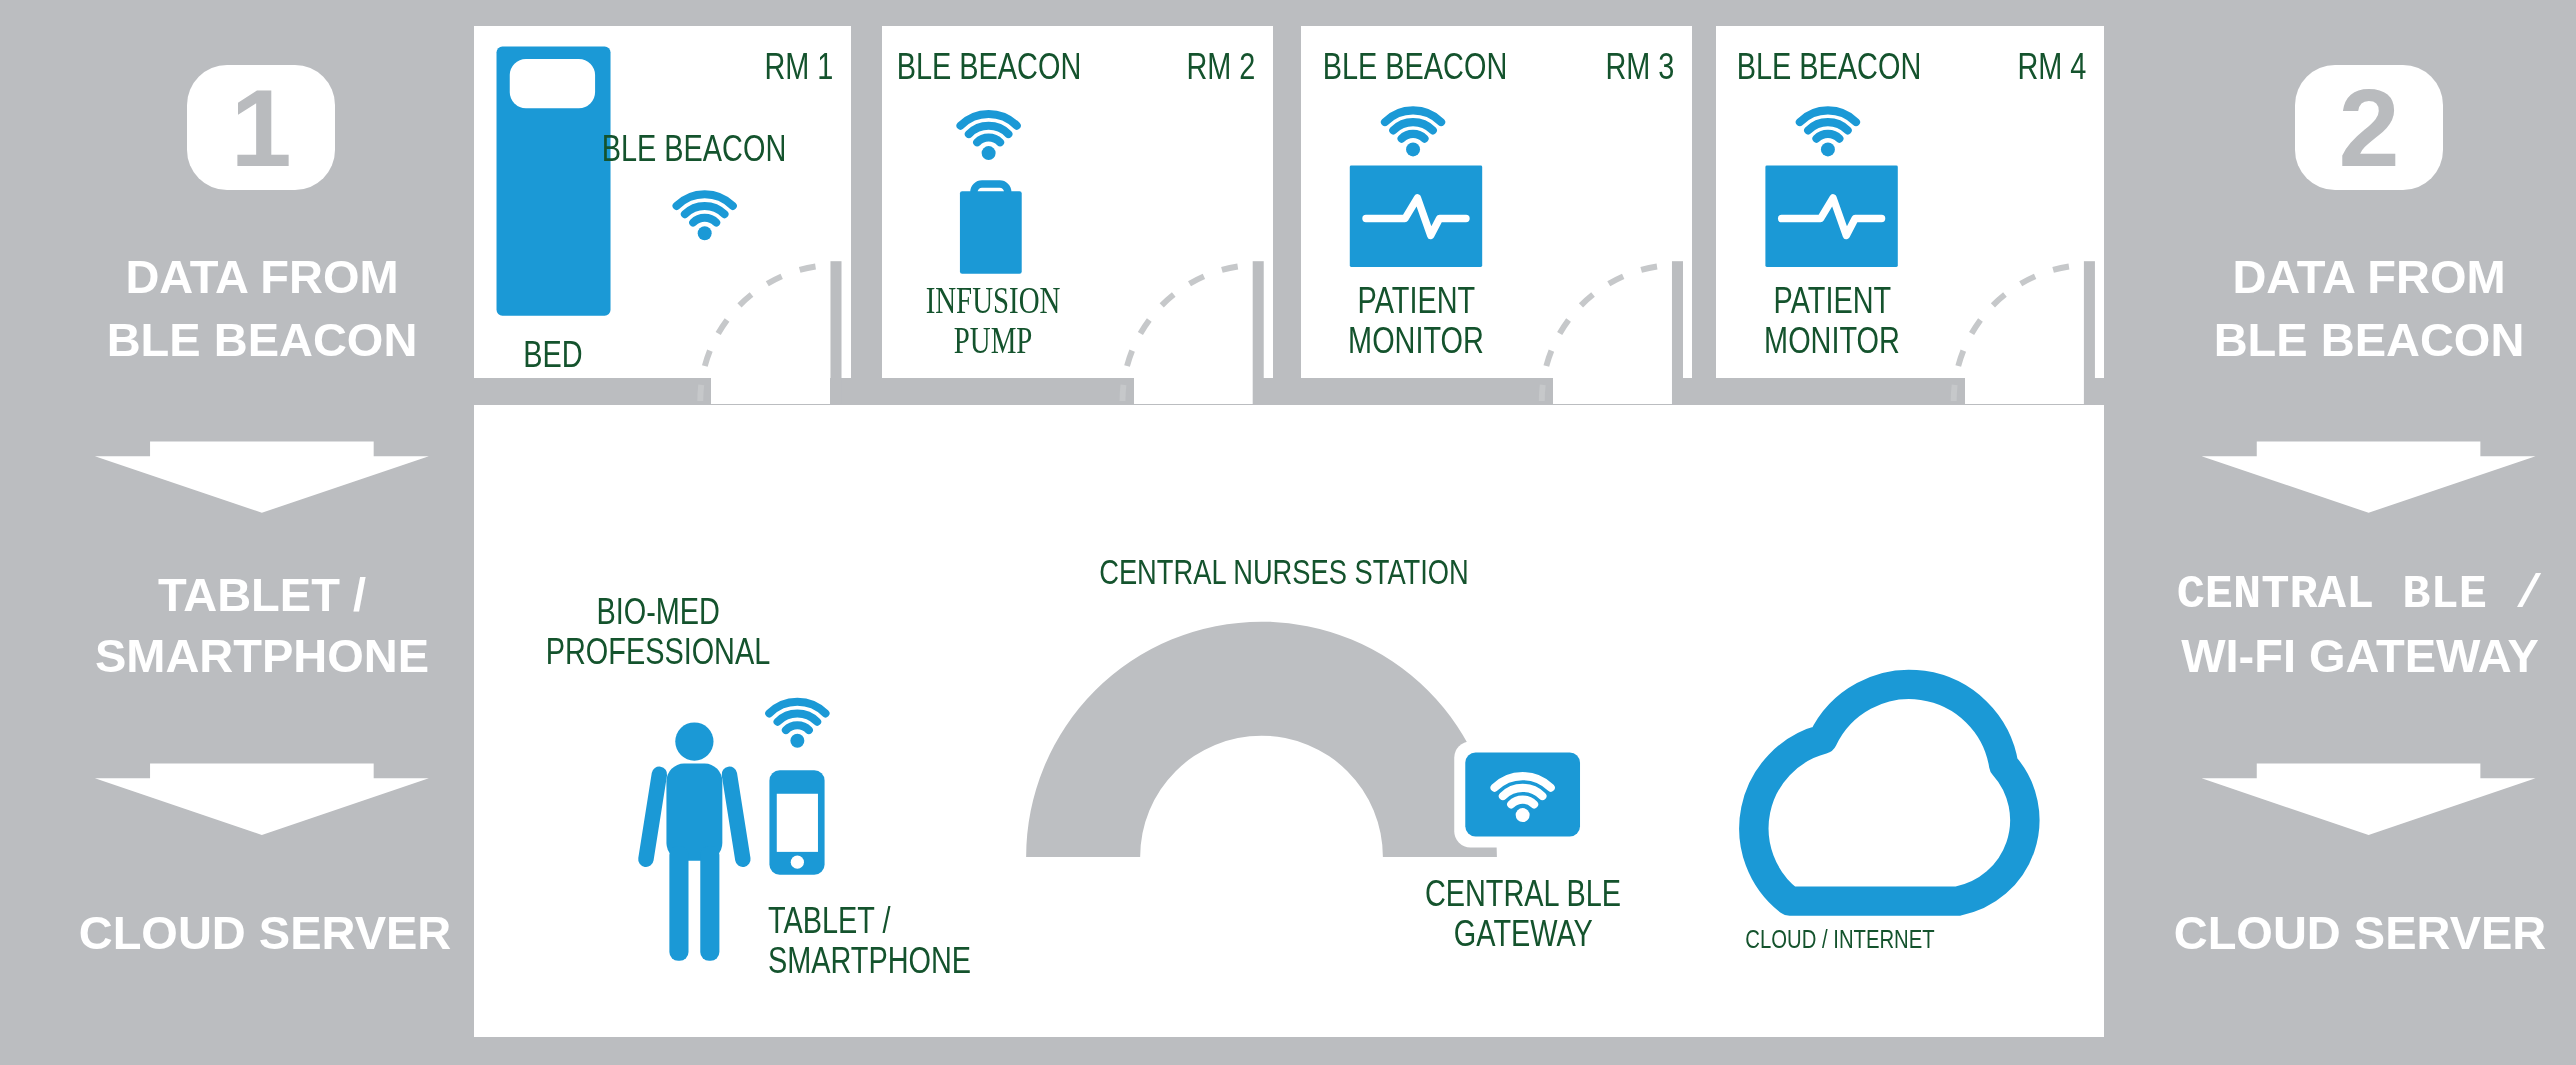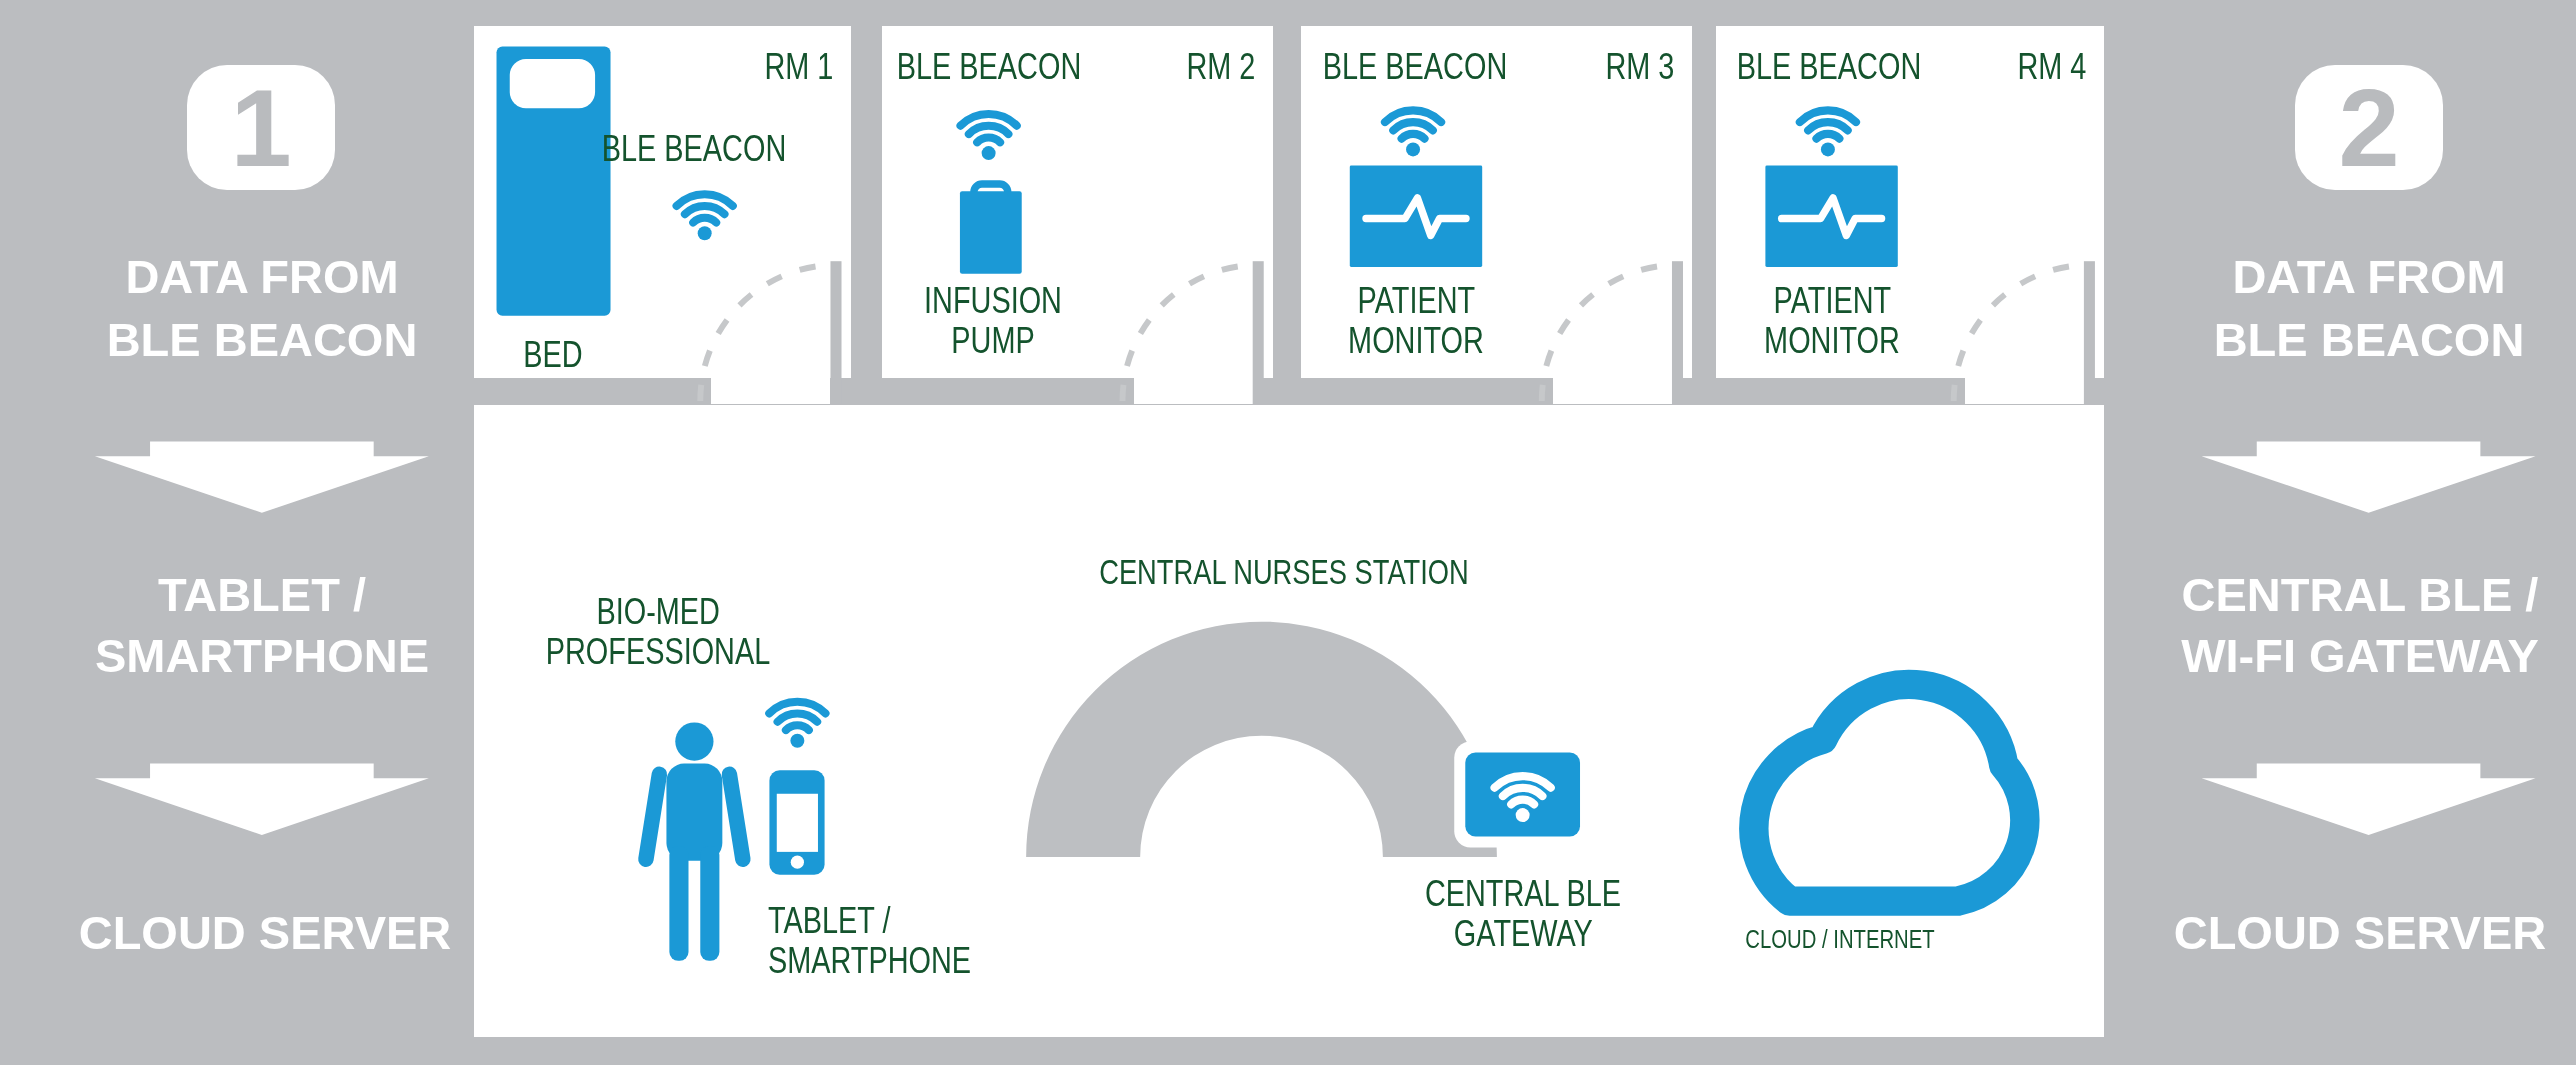--- a/index.html
+++ b/index.html
@@ -131,31 +131,31 @@
   <div class="wlbl" style="left:262px; top:316px;"><span>BLE BEACON</span></div>
   <div class="wlbl" style="left:262px; top:571px;"><span>TABLET /</span></div>
   <div class="wlbl" style="left:262px; top:632px;"><span>SMARTPHONE</span></div>
   <div class="wlbl" style="left:265px; top:909px;"><span>CLOUD SERVER</span></div>
 
   <div class="badge" style="left:2295px; top:65px;">
     <span>2</span>
   </div>
   <div class="wlbl" style="left:2369px; top:253px;"><span>DATA FROM</span></div>
   <div class="wlbl" style="left:2369px; top:316px;"><span>BLE BEACON</span></div>
-  <div class="wlbl" style="left:2360px; top:571px;"><span>CENTRAL BLE /</span></div>
+  <div class="wlbl" style="left:2360px; top:571px;font-family:Liberation Mono, monospace;"><span>CENTRAL BLE /</span></div>
   <div class="wlbl" style="left:2360px; top:632px;"><span>WI-FI GATEWAY</span></div>
   <div class="wlbl" style="left:2360px; top:909px;"><span>CLOUD SERVER</span></div>
 
   <div class="lbl rt" style="right:1743px; top:47px;"><span class="cn">RM 1</span></div>
   <div class="lbl ctr" style="left:694px; top:129px;"><span class="cn">BLE BEACON</span></div>
   <div class="lbl ctr" style="left:553px; top:335px;"><span class="cn">BED</span></div>
 
   <div class="lbl rt" style="right:1321px; top:47px;text-align:right;"><span class="cn">RM 2</span></div>
   <div class="lbl ctr" style="left:989px; top:47px;"><span class="cn">BLE BEACON</span></div>
-  <div class="lbl ctr" style="left:993px; top:281px;">
+  <div class="lbl ctr" style="left:993px; top:281px;font-family:Liberation Serif, serif;">
     <span class="cn">INFUSION</span><br>
     <span class="cn">PUMP</span>
   </div>
 
   <div class="lbl rt" style="right:902px; top:47px;"><span class="cn">RM 3</span></div>
   <div class="lbl ctr" style="left:1415px; top:47px;"><span class="cn">BLE BEACON</span></div>
   <div class="lbl ctr" style="left:1416px; top:281px;">
     <span class="cn">PATIENT</span><br>
     <span class="cn">MONITOR</span>
   </div>

